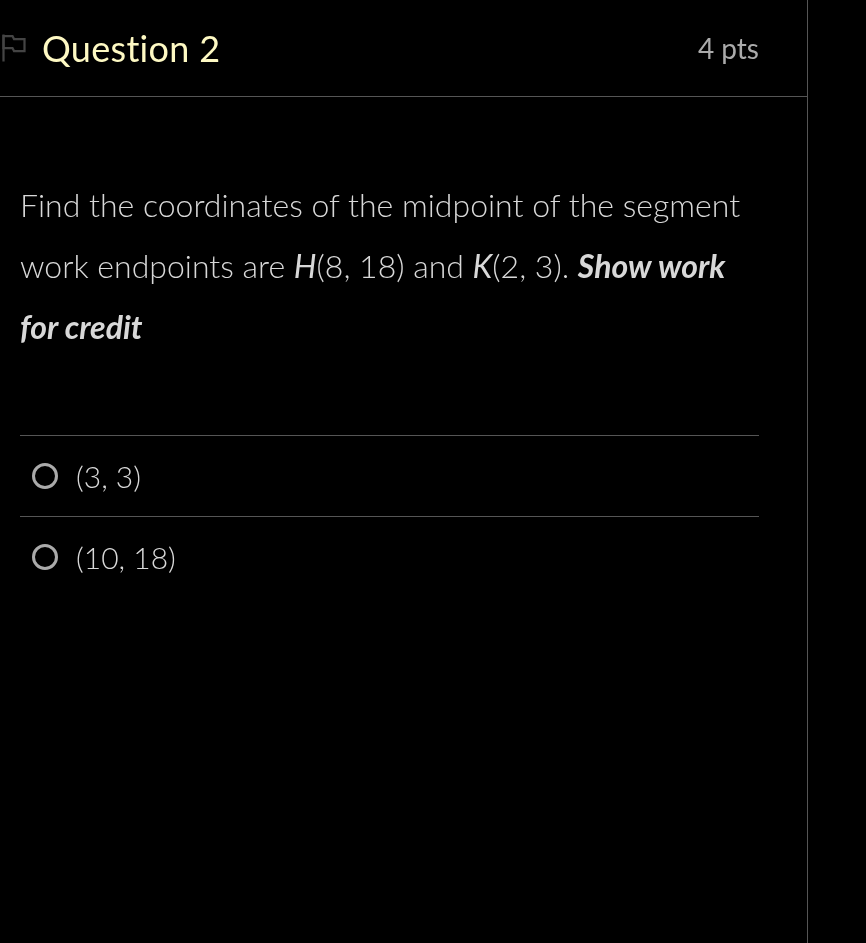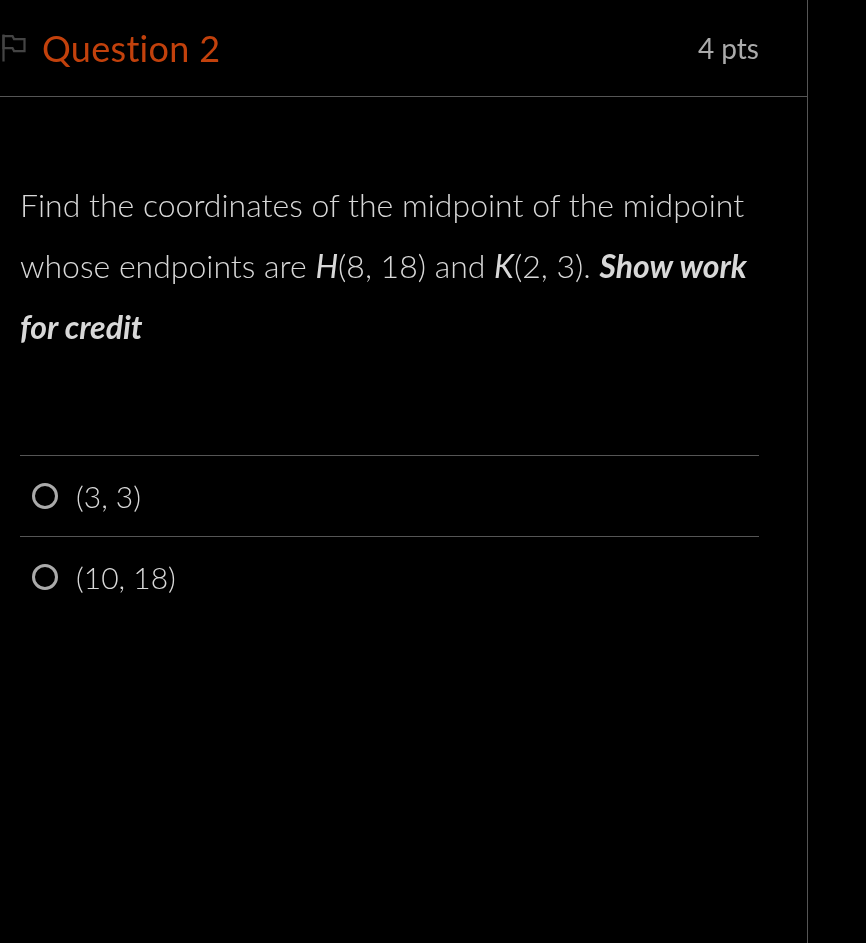--- a/index.html
+++ b/index.html
@@ -33,21 +33,21 @@
       gap: 10px;
     }
     .flag-icon {
       width: 36px;
       height: 36px;
       margin-left: -4px;
     }
     .question-title {
       font-size: 36px;
       font-weight: 400;
-      color: #c2410c;
+      color: #fef9c3;
       letter-spacing: 0.3px;
     }
     .points {
       font-size: 28px;
       font-weight: 400;
       color: #aaa;
     }
     .question-body {
       padding: 78px 48px 0 20px;
     }
@@ -59,21 +59,21 @@
     }
     .question-text em.var {
       font-style: italic;
       font-weight: 400;
     }
     .question-text strong {
       font-weight: 700;
       font-style: italic;
     }
     .answers {
-      margin-top: 98px;
+      margin-top: 78px;
       padding: 0 48px 0 20px;
       text-align: right;
     }
     .answer-option {
       display: flex;
       align-items: center;
       padding: 22px 0 22px 12px;
       border-top: 1px solid #555;
       cursor: pointer;
       gap: 18px;
@@ -104,21 +104,21 @@
         <path d="M5 3 L5 21"></path>
         <path d="M5 4 L11 4 L12 6 L19 6 L19 14 L12 14 L11 12 L5 12 Z"></path>
       </svg>
       <span class="question-title">Question 2</span>
     </div>
     <span class="points">4 pts</span>
   </div>
 
   <div class="question-body">
     <p class="question-text">
-      <span>Find the coordinates of the midpoint of the midpoint whose endpoints are </span><em class="var">H</em><span>(8, 18)</span><span> and </span><em class="var">K</em><span>(2, 3)</span><span>. </span><strong>Show work for credit</strong>
+      <span>Find the coordinates of the midpoint of the segment work endpoints are </span><em class="var">H</em><span>(8, 18)</span><span> and </span><em class="var">K</em><span>(2, 3)</span><span>. </span><strong>Show work for credit</strong>
     </p>
   </div>
 
   <div class="answers">
     <div class="answer-option">
       <span class="radio-circle"></span>
       <span class="answer-label">(3, 3)</span>
     </div>
     <div class="answer-option">
       <span class="radio-circle"></span>

